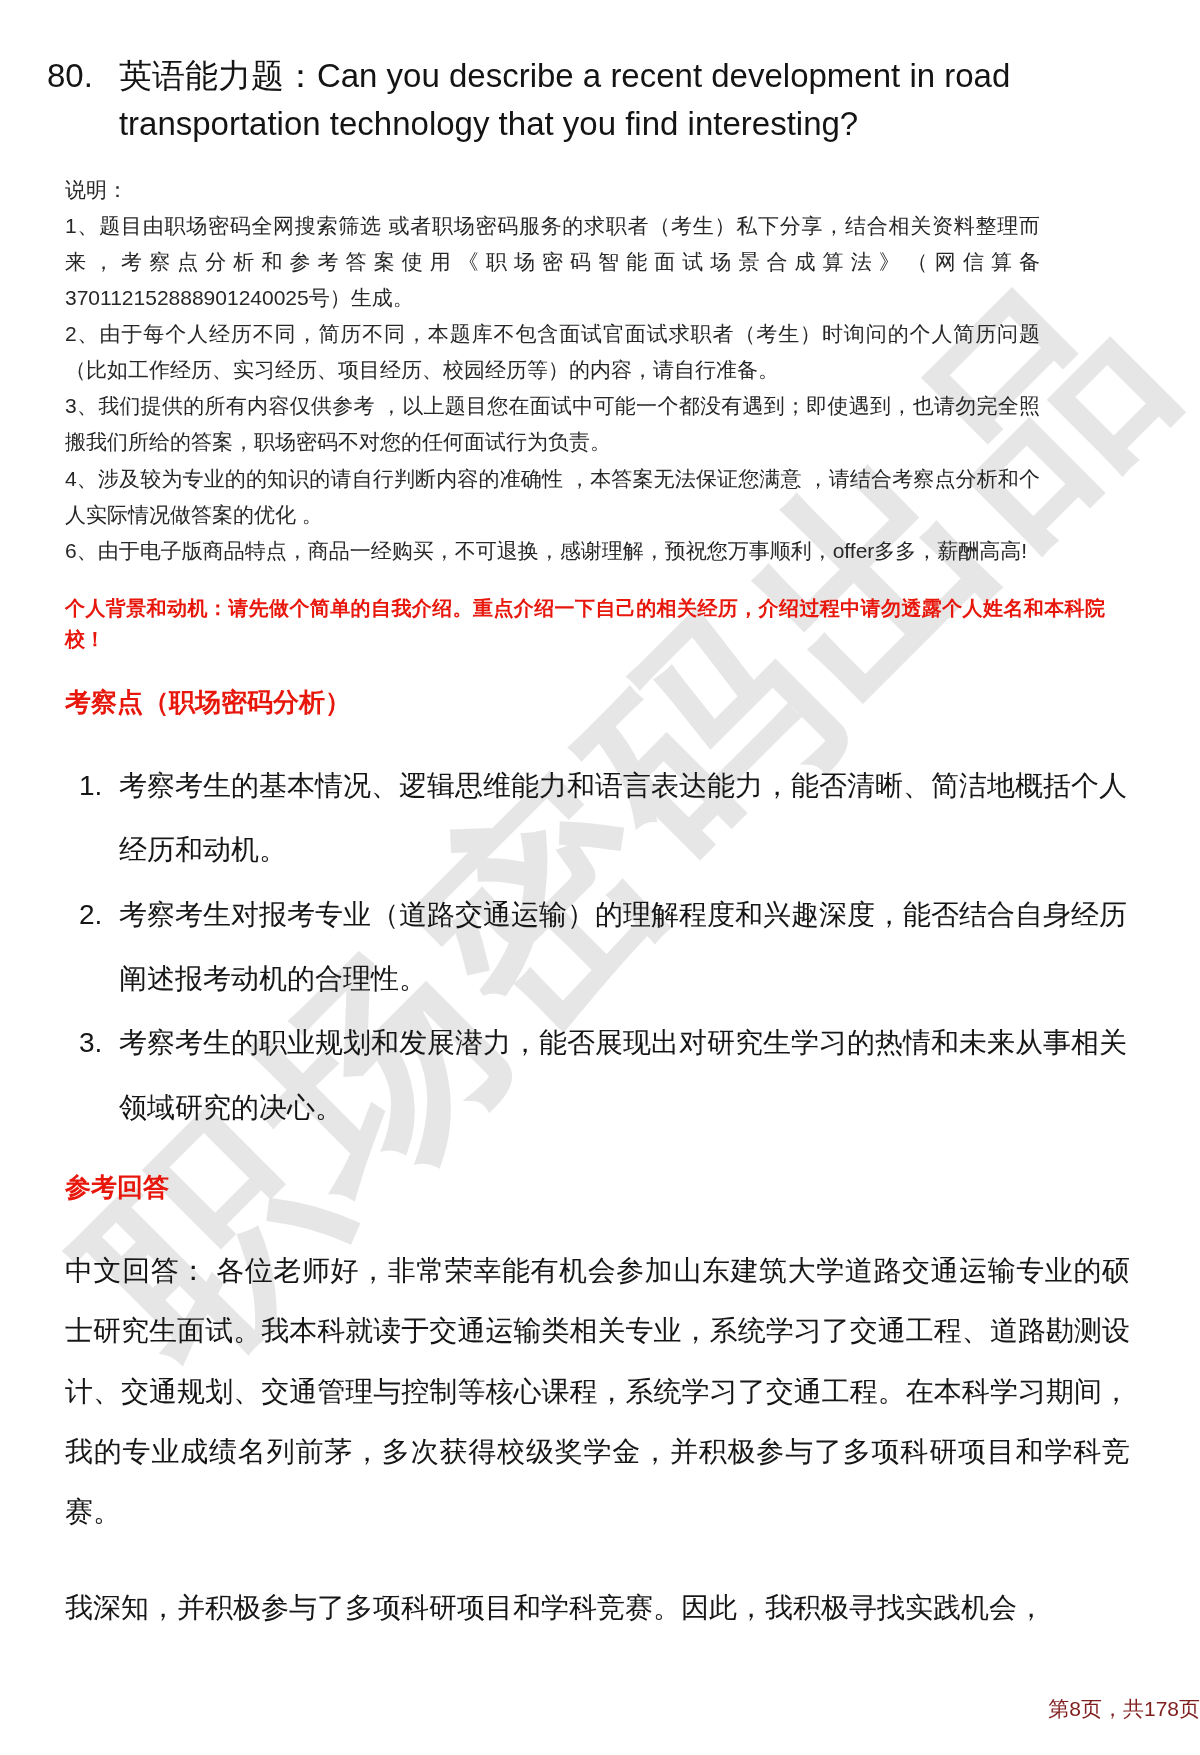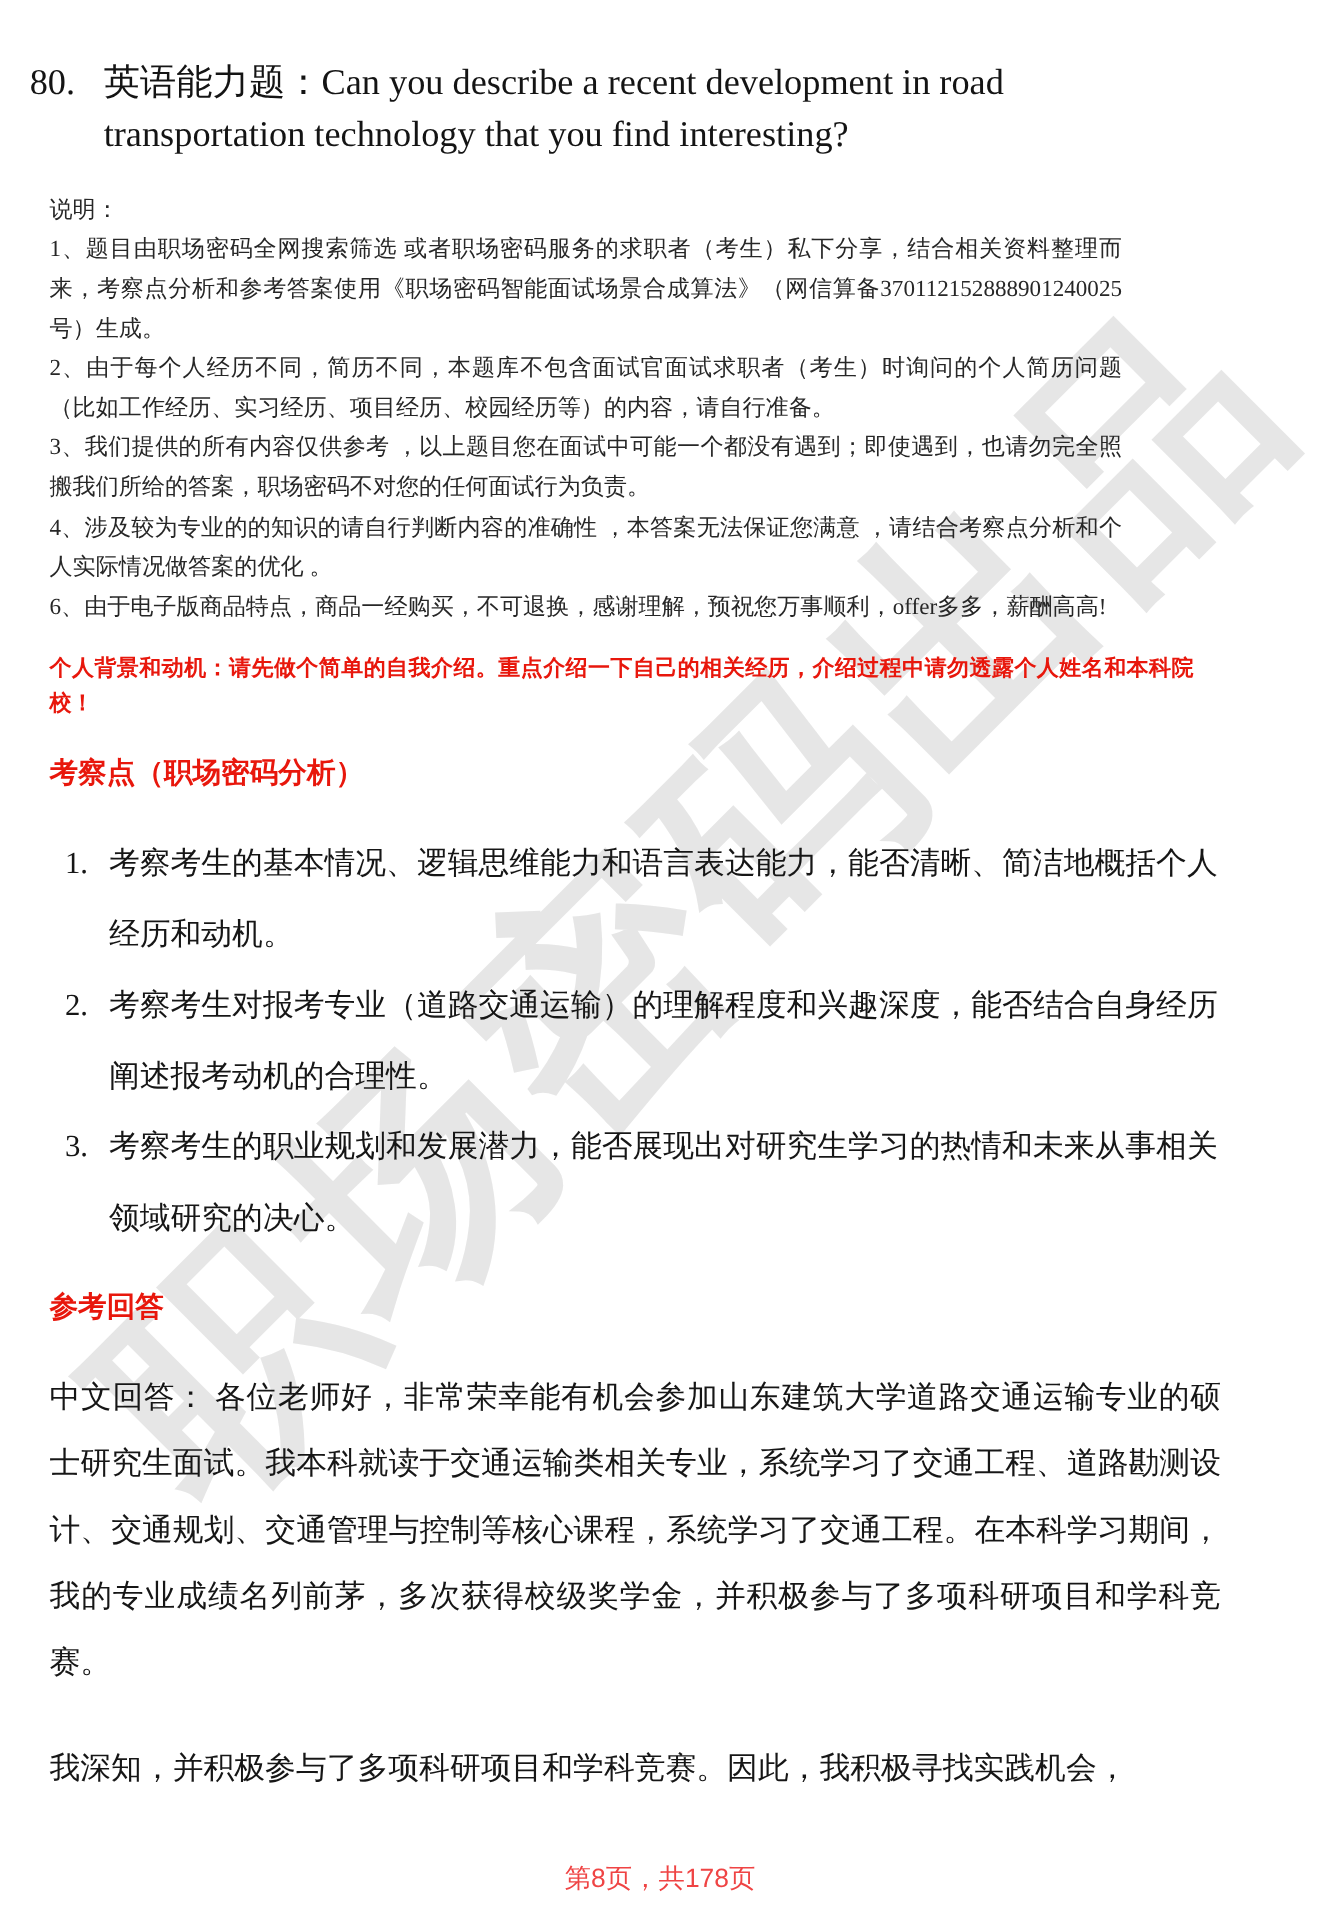--- a/index.html
+++ b/index.html
@@ -24,21 +24,21 @@
     font-weight: 700;
     letter-spacing: 10px;
     white-space: nowrap;
     color: var(--watermark-gray, rgba(0,0,0,0.12));
     opacity: 0.45;
     z-index: 0;
     user-select: none;
     pointer-events: none;
   }
 
-  .content { position: relative; z-index: 1; padding: 52px 70px 0 27px; font-family: Liberation Serif, serif; }
+  .content { position: relative; z-index: 1; padding: 52px 70px 0 47px; }
 
   .question-title {
     display: flex;
     gap: 14px;
     font-size: 33px;
     line-height: 1.45;
     color: #141414;
   }
   .q-num { flex: 0 0 auto; }
   .q-text { max-width: 955px; margin-left: 12px; }
@@ -82,23 +82,23 @@
     line-height: 2.15;
     color: #161616;
     text-align: justify;
   }
 
   .footer {
     position: absolute;
     bottom: 32px;
     left: 0;
     width: 100%;
-    text-align: center;
-    font-size: 24px;
-    color: #ef4444;
+    text-align: right;
+    font-size: 21px;
+    color: #7f1d1d;
     z-index: 1;
   }
 </style>
 </head>
 <body>
 
 <div class="page">
 
   <div class="watermark">职场密码出品</div>
 

